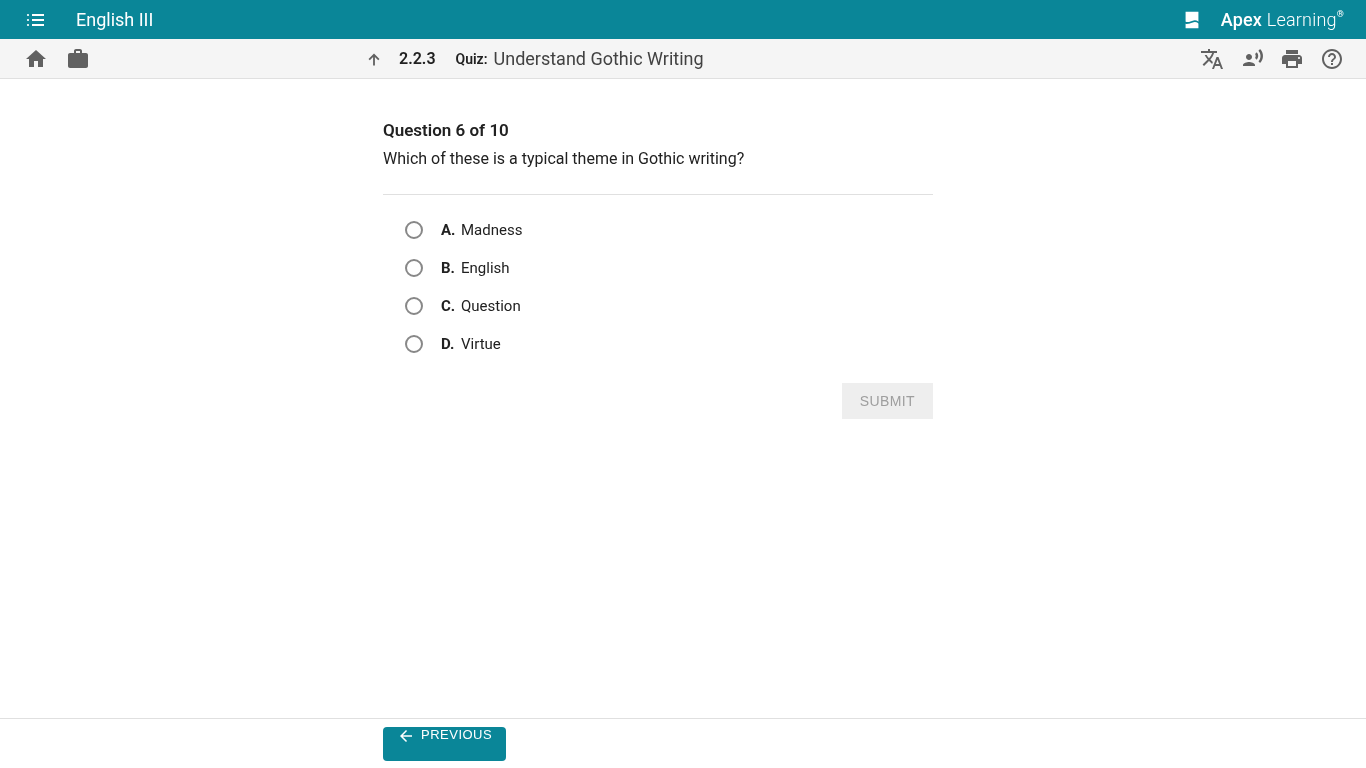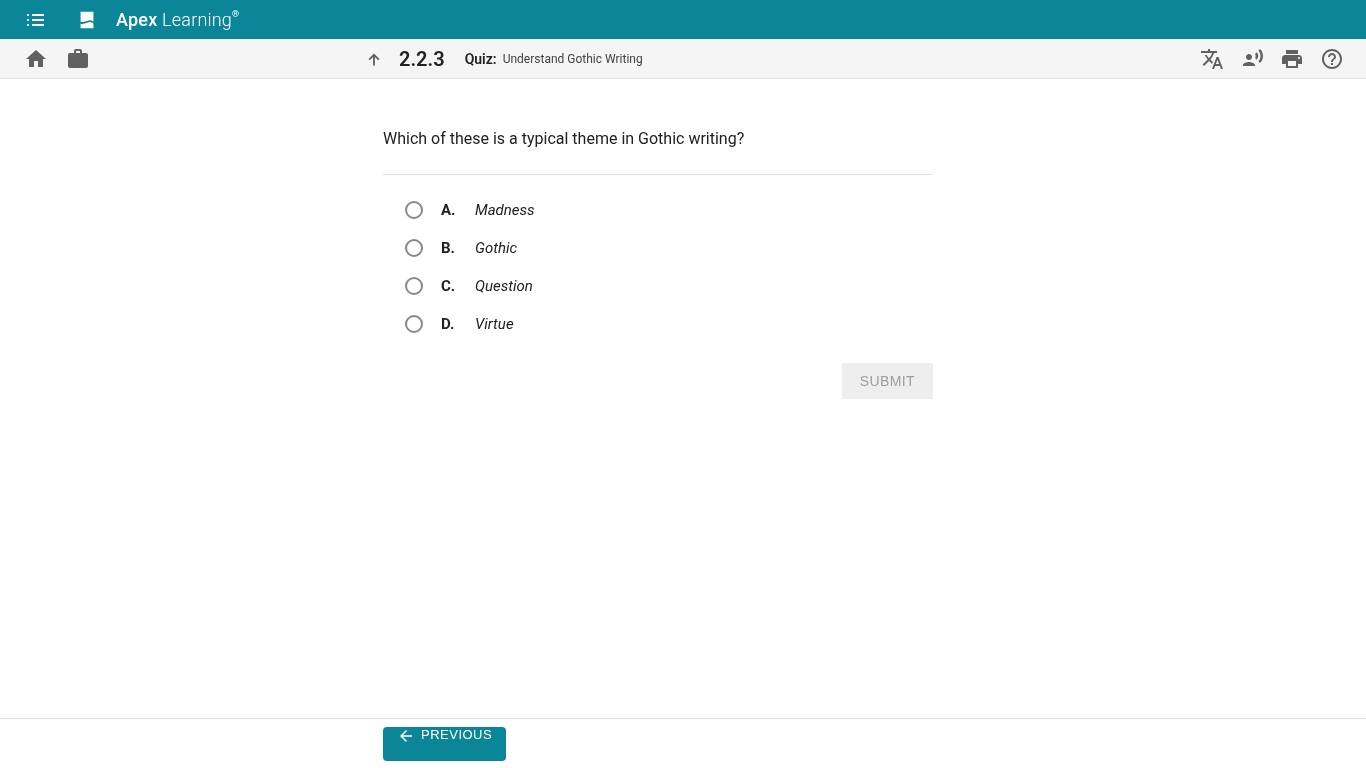--- a/index.html
+++ b/index.html
@@ -11,56 +11,57 @@
 .top-bar .brand { display: flex; align-items: center; font-size: 18px; font-weight: 500; letter-spacing: 0.2px; gap: 12px; }
 .top-bar .brand svg { width: 22px; height: 24px; fill: #fff; margin-right: 6px; }
 .top-bar .brand .light { font-weight: 300; }
 
 .sub-bar { height: 40px; background: #f5f5f5; border-bottom: 1px solid #e0e0e0; display: flex; align-items: center; padding: 0 22px 0 24px; }
 .sub-bar .nav-icons-left { display: flex; align-items: center; }
 .sub-bar .nav-icons-left .ic { width: 24px; height: 24px; fill: #616161; cursor: pointer; }
 .sub-bar .nav-icons-left .home-ic { margin-right: 18px; }
 .sub-bar .crumb { display: flex; align-items: center; margin-left: 273px; }
 .sub-bar .crumb .up-ic { width: 22px; height: 22px; fill: #616161; margin-right: 14px; cursor: pointer; }
-.sub-bar .crumb .code { font-size: 20px; font-weight: 600; color: #212121; }
+.sub-bar .crumb .code { font-size: 16px; font-weight: 600; color: #212121; }
 .sub-bar .crumb .type { font-size: 14px; font-weight: 600; color: #212121; margin-left: 20px; }
-.sub-bar .crumb .title { font-size: 12px; font-weight: 400; color: #424242; margin-left: 6px; }
+.sub-bar .crumb .title { font-size: 18px; font-weight: 400; color: #424242; margin-left: 6px; }
 .sub-bar .right-icons { margin-left: auto; display: flex; align-items: center; }
 .sub-bar .right-icons .ic { width: 24px; height: 24px; fill: #616161; margin-left: 16px; cursor: pointer; }
 
 .content { position: absolute; left: 383px; top: 120px; width: 550px; }
 .q-header { font-size: 17px; font-weight: 600; color: #212121; }
 .q-text { font-size: 16px; font-weight: 400; color: #212121; margin-top: 8px; line-height: 1.4; }
 .divider { border: none; border-top: 1px solid #e0e0e0; margin-top: 24px; width: 100%; }
 
 .choices { margin-top: 26px; }
 .choice { display: flex; align-items: center; margin-bottom: 20px; cursor: pointer; }
 .choice .radio { width: 18px; height: 18px; border: 2px solid #888; border-radius: 50%; margin-left: 22px; margin-right: 18px; flex-shrink: 0; }
 .choice .letter { font-size: 15px; font-weight: 700; color: #212121; width: 20px; }
-.choice .answer { font-size: 15px; font-weight: 400; color: #212121; margin-left: 14px; font-style: italic; }
+.choice .answer { font-size: 15px; font-weight: 400; color: #212121; margin-left: 0; }
 
 .submit-row { display: flex; justify-content: flex-end; margin-top: 30px; }
 .submit-btn { background: #eeeeee; color: #9e9e9e; border: none; border-radius: 0; padding: 10px 18px; font-size: 14px; font-weight: 500; letter-spacing: 0.4px; cursor: default; }
 
 .footer { position: absolute; left: 0; right: 0; bottom: 0; height: 50px; border-top: 1px solid #e0e0e0; display: flex; align-items: center; padding-left: 383px; background: #fff; }
 .prev-btn { background: #0a8698; color: #fff; border: none; border-radius: 4px; padding: 0 14px; height: 34px; display: flex; align-items: flex-start; font-size: 13px; font-weight: 500; letter-spacing: 0.5px; cursor: pointer; }
 .prev-btn svg { width: 18px; height: 18px; fill: #fff; margin-right: 6px; }
 </style>
 </head>
 <body>
 
 <div class="top-bar">
   <svg class="menu-icon" viewBox="0 0 24 24">
       <circle cx="4" cy="7" r="1.1"></circle>
       <rect x="8" y="6" width="12" height="2"></rect>
       <circle cx="4" cy="12" r="1.1"></circle>
       <rect x="8" y="11" width="12" height="2"></rect>
       <circle cx="4" cy="17" r="1.1"></circle>
       <rect x="8" y="16" width="12" height="2"></rect>
     </svg>
+  <div class="course-title">English III</div>
   <div class="brand">
     <svg viewBox="0 0 24 24">
         <path d="M5 3 L19 3 L19 14 C19 14 17 11 12 13 C7 15 5 14 5 14 Z M5 16 C5 16 7 17 12 15 C17 13 19 16 19 16 L19 21 L5 21 Z"></path>
       </svg>
     <span>Apex <span class="light">Learning</span><span style="font-size:9px;vertical-align:top">®</span></span>
   </div>
 </div>
 
 <div class="sub-bar">
   <div class="nav-icons-left">
@@ -89,32 +90,33 @@
     <svg class="ic" viewBox="0 0 24 24">
         <path d="M19 8H5c-1.66 0-3 1.34-3 3v6h4v4h12v-4h4v-6c0-1.66-1.34-3-3-3zm-3 11H8v-5h8v5zm3-7c-.55 0-1-.45-1-1s.45-1 1-1 1 .45 1 1-.45 1-1 1zm-1-9H6v4h12V3z"></path>
       </svg>
     <svg class="ic" viewBox="0 0 24 24">
         <path d="M11 18h2v-2h-2v2zm1-16C6.48 2 2 6.48 2 12s4.48 10 10 10 10-4.48 10-10S17.52 2 12 2zm0 18c-4.41 0-8-3.59-8-8s3.59-8 8-8 8 3.59 8 8-3.59 8-8 8zm0-14c-2.21 0-4 1.79-4 4h2c0-1.1.9-2 2-2s2 .9 2 2c0 2-3 1.75-3 5h2c0-2.25 3-2.5 3-5 0-2.21-1.79-4-4-4z"></path>
       </svg>
   </div>
 </div>
 
 <div class="content">
+  <div class="q-header">Question 6 of 10</div>
   <div class="q-text">Which of these is a typical theme in Gothic writing?</div>
   <hr class="divider">
   <div class="choices">
     <div class="choice">
       <div class="radio"></div>
       <span class="letter">A.</span>
       <span class="answer">Madness</span>
     </div>
     <div class="choice">
       <div class="radio"></div>
       <span class="letter">B.</span>
-      <span class="answer">Gothic</span>
+      <span class="answer">English</span>
     </div>
     <div class="choice">
       <div class="radio"></div>
       <span class="letter">C.</span>
       <span class="answer">Question</span>
     </div>
     <div class="choice">
       <div class="radio"></div>
       <span class="letter">D.</span>
       <span class="answer">Virtue</span>

